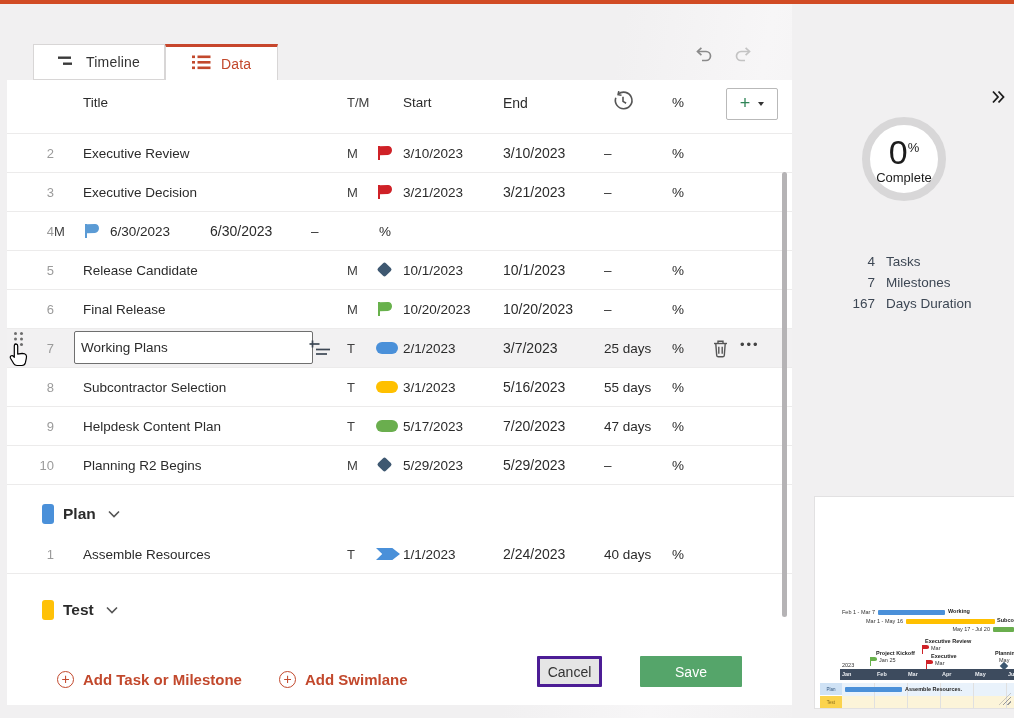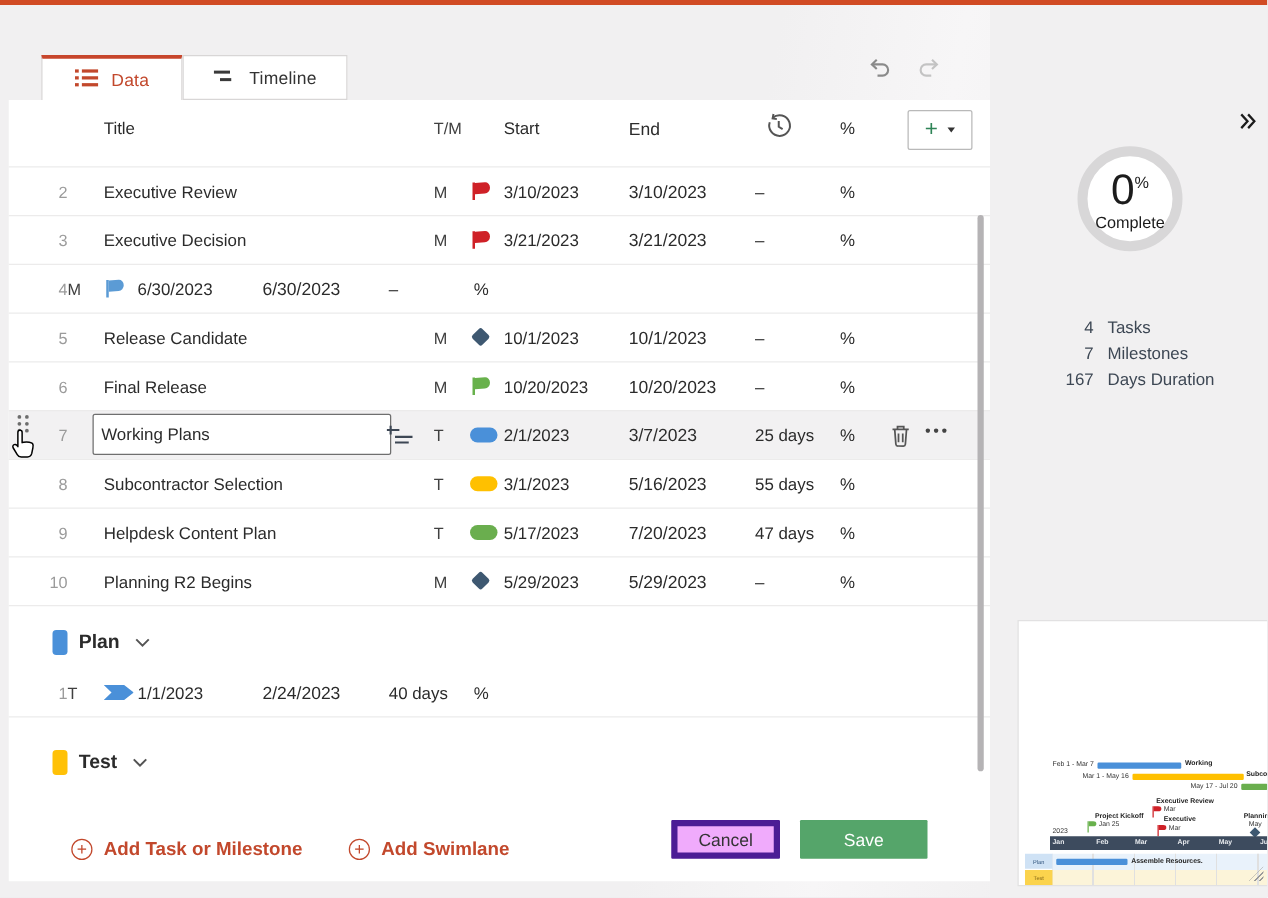--- a/index.html
+++ b/index.html
@@ -83,21 +83,21 @@
   
   .scrollbar{position:absolute;left:775px;top:92px;width:5px;height:445px;border-radius:3px;background:#b5b3b5;}
 
   
   .footer{position:absolute;left:0;top:576px;width:100%;height:34px;}
   .add-link{position:absolute;display:flex;align-items:center;gap:9px;color:#c2482c;font-size:15px;font-weight:bold;top:15px;}
   .add-task{left:50px;} .add-swim{left:272px;}
   .plus-circle{width:17px;height:17px;border:1.7px solid #c2482c;border-radius:50%;display:flex;align-items:center;justify-content:center;
       font-size:14px;font-weight:normal;line-height:1;padding-bottom:1px;box-sizing:border-box;}
   .btn{position:absolute;top:0;height:31px;display:flex;align-items:center;justify-content:center;font-size:14px;border-radius:1px;}
-  .btn-cancel{left:530px;width:87px;background:#f0abfc;border:5px solid #4c1d95;color:#333;box-sizing:border-box;}
+  .btn-cancel{left:530px;width:65px;background:#e5e5e5;border:3px solid #4c1d95;color:#333;box-sizing:border-box;}
   .btn-save{left:633px;width:102px;background:#55a56a;color:#fff;}
 
   
   .sidebar{position:absolute;left:792px;top:4px;width:222px;height:714px;background:#f1f0f1;}
   .collapse-ico{position:absolute;left:199px;top:86px;}
   .donut{position:absolute;left:70px;top:113px;width:68px;height:68px;border:8px solid #d8d7d8;border-radius:50%;background:#fff;
       display:flex;flex-direction:column;align-items:center;justify-content:center;}
   .donut-val{font-size:34px;color:#1c1c1c;line-height:1;margin-top:2px;}
   .donut-val sup{font-size:13px;color:#1c1c1c;}
   .donut-lbl{font-size:13px;color:#1c1c1c;margin-top:1px;}
@@ -160,43 +160,43 @@
     </span>
     <span class="tb-icon" style="margin-left:24px">
       <svg width="22" height="26" viewBox="0 0 22 26">
           <rect x="4" y="4" width="15" height="19" rx="1.5" fill="none" stroke="#8f8f8f" stroke-width="1.7"></rect>
           <rect x="8" y="1.8" width="7" height="4.5" rx="1" fill="#f1f0f1" stroke="#8f8f8f" stroke-width="1.5"></rect>
         </svg>
     </span>
   </div>
 
   <div class="tabs">
+    <div class="tab">
+      <span>
+        <svg width="18" height="12" viewBox="0 0 18 12">
+            <rect x="0" y="1.5" width="13" height="2.4" fill="#3a3a3a"></rect>
+            <rect x="5" y="7.5" width="9" height="2.4" fill="#3a3a3a"></rect>
+          </svg>
+      </span>
+      <span class="lbl">Timeline</span>
+    </div>
     <div class="tab active">
       <span>
         <svg width="19" height="15" viewBox="0 0 19 15">
             <g fill="#c2482c">
               <rect x="0" y="0.5" width="3" height="2.6"></rect>
               <rect x="5.5" y="0.5" width="13" height="2.6"></rect>
               <rect x="0" y="6" width="3" height="2.6"></rect>
               <rect x="5.5" y="6" width="13" height="2.6"></rect>
               <rect x="0" y="11.5" width="3" height="2.6"></rect>
               <rect x="5.5" y="11.5" width="13" height="2.6"></rect>
             </g>
           </svg>
       </span>
       <span class="lbl">Data</span>
-    </div>
-    <div class="tab">
-      <span>
-        <svg width="18" height="12" viewBox="0 0 18 12">
-            <rect x="0" y="1.5" width="13" height="2.4" fill="#3a3a3a"></rect>
-            <rect x="5" y="7.5" width="9" height="2.4" fill="#3a3a3a"></rect>
-          </svg>
-      </span>
-      <span class="lbl">Timeline</span>
     </div>
   </div>
 
   <div class="panel">
 
     <div class="thead">
       <span class="c-num"></span>
       <span class="c-title">Title</span>
       <span class="c-tm" style="flex-basis:56px">T/M</span>
       <span class="c-start">Start</span>
@@ -336,20 +336,21 @@
       <span class="group-name">Plan</span>
       <span class="group-chev">
         <svg width="12" height="8" viewBox="0 0 12 8">
             <polyline points="1,1.5 6,6.5 11,1.5" fill="none" stroke="#555" stroke-width="1.6"></polyline>
           </svg>
       </span>
     </div>
 
     <div class="trow row11">
       <span class="c-num">1</span>
+      <span class="c-title">Assemble Resources</span>
       <span class="c-tm">T</span>
       <span class="shape" data-shape="chevron-blue"></span>
       <span class="c-start">1/1/2023</span>
       <span class="c-end">2/24/2023</span>
       <span class="c-dur">40 days</span>
       <span class="c-pct">%</span>
     </div>
 
     <div class="group-row group-test">
       <span class="swatch swatch-test"></span>

